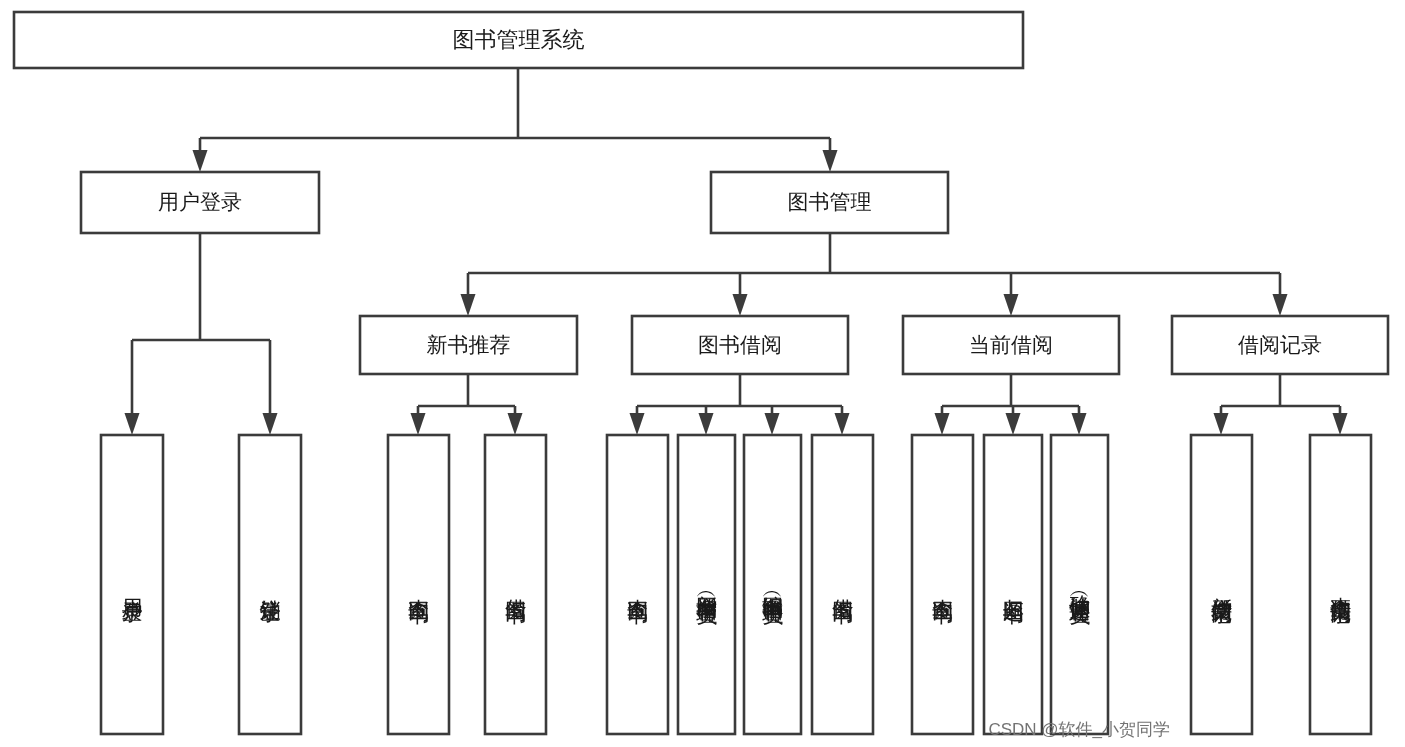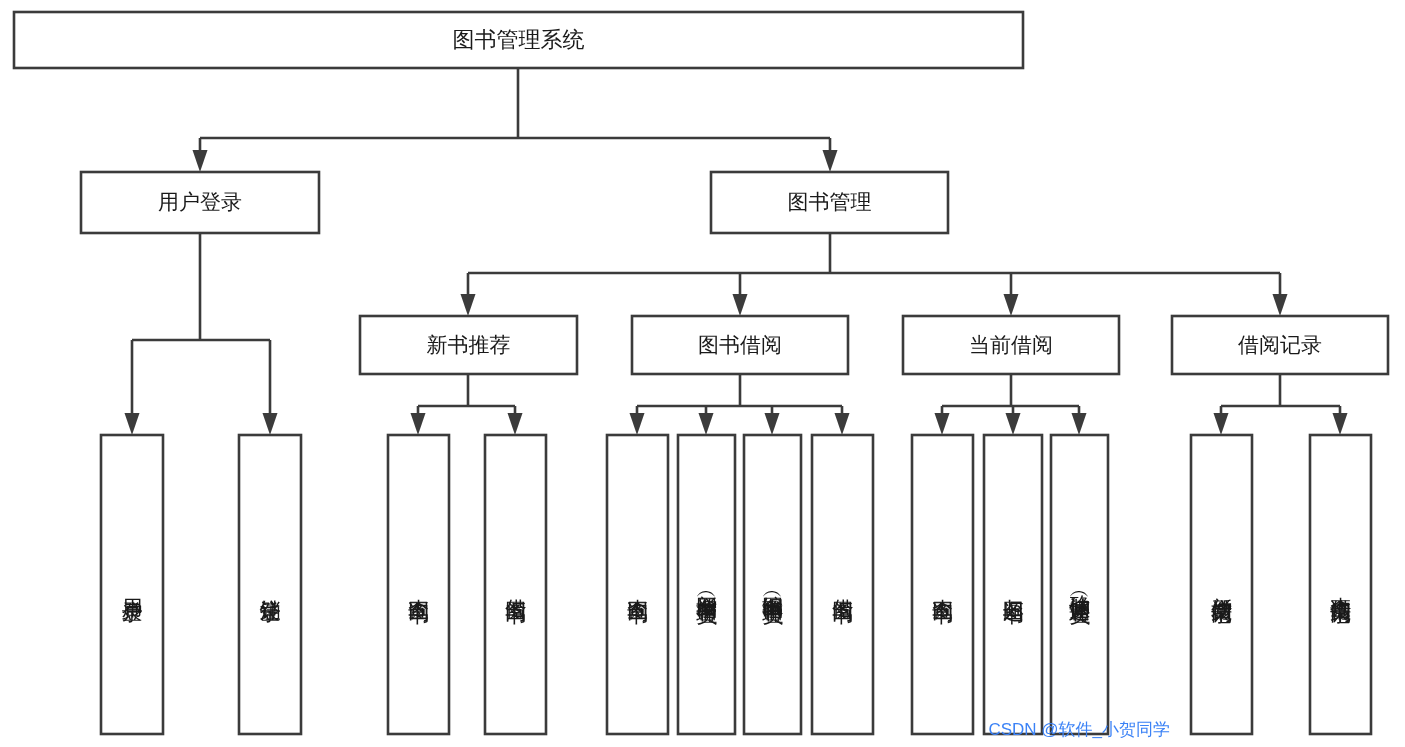--- a/index.html
+++ b/index.html
@@ -71,21 +71,21 @@
     text-align: center;
     white-space: nowrap;
     pointer-events: none;
   }
   #watermark {
     position: absolute;
     right: 10px;
     bottom: 6px;
     font-family: "Liberation Sans", "DejaVu Sans", sans-serif;
     font-size: 17px;
-    color: #3b82f6;
+    color: #737373;
     white-space: nowrap;
     user-select: none;
   }
 </style>
 </head>
 <body>
 
 <div id="diagram-root">
 
   <svg id="tree-svg" viewBox="0 0 1405 747" xmlns="http://www.w3.org/2000/svg">

